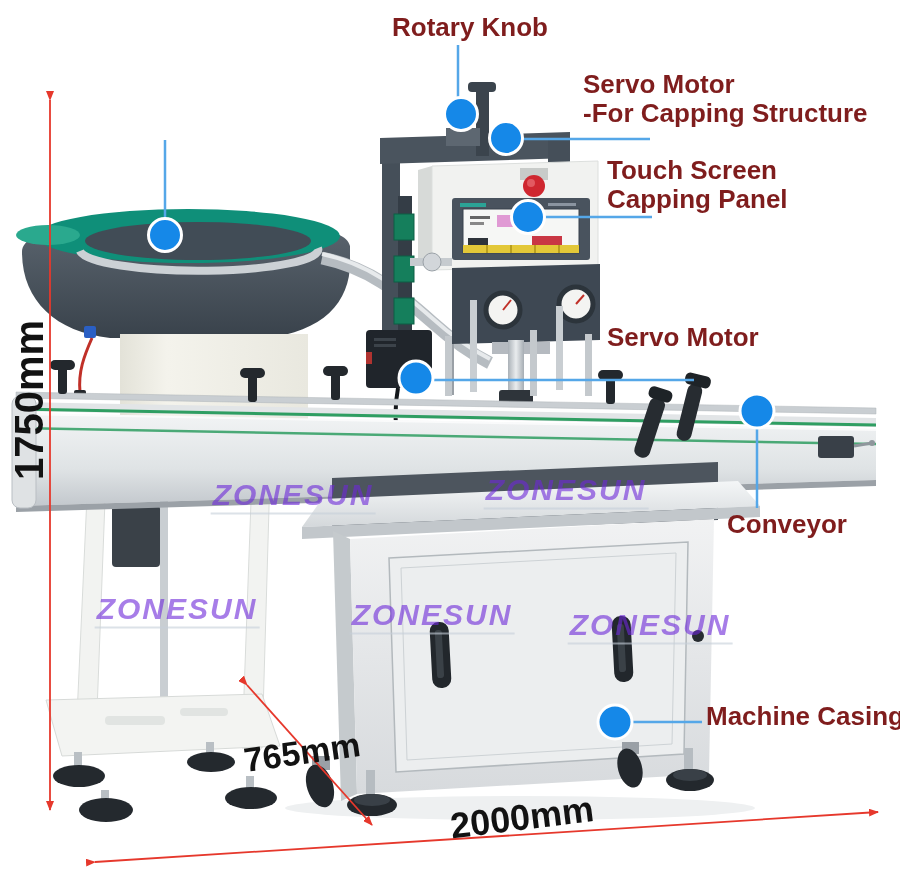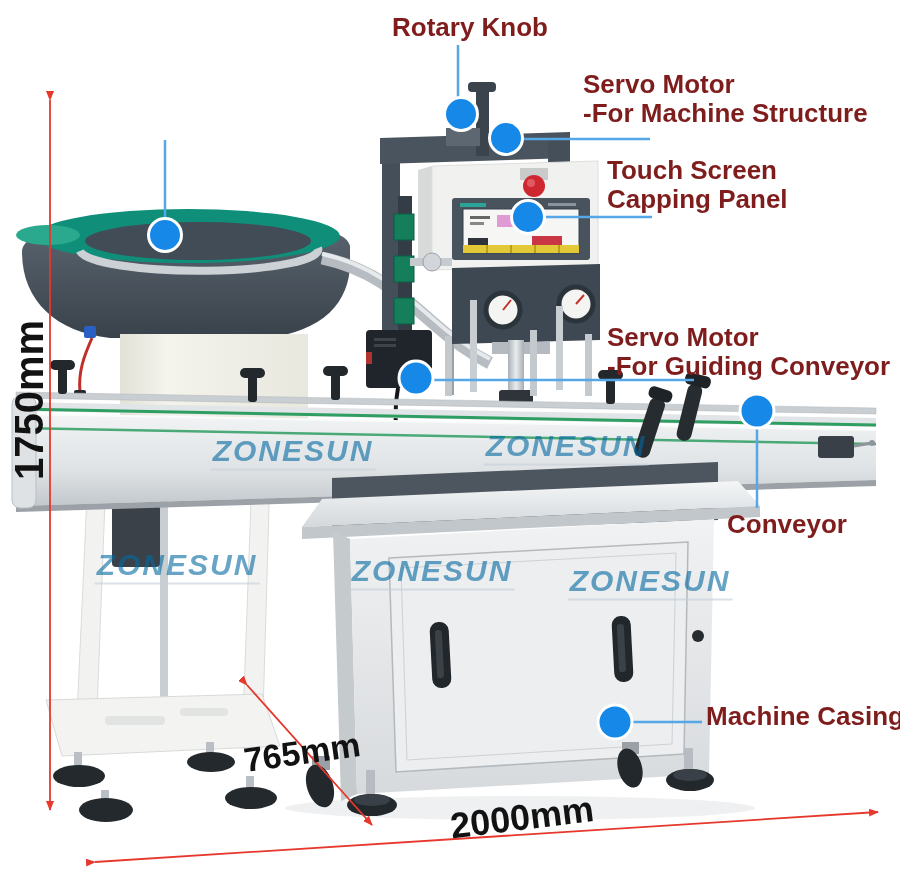--- a/index.html
+++ b/index.html
@@ -1,21 +1,21 @@
 <!DOCTYPE html>
 <html><head>
 <meta charset="utf-8">
 <style>
   html,body{margin:0;padding:0;background:#fff;}
   #stage{position:relative;width:900px;height:891px;background:#fff;overflow:hidden;
          font-family:"Liberation Sans",sans-serif;}
   #machine-art{position:absolute;left:0;top:0;}
   .wm{position:absolute;transform:translate(-50%,-50%);font:italic 700 30px "Liberation Sans",sans-serif;
-      letter-spacing:2px;color:#0369a1;opacity:.6;border-bottom:2px solid #c6cfda;
-      padding:0 2px 1px 2px;white-space:nowrap;user-select:none;}
+      letter-spacing:2px;color:#6d28d9;opacity:.6;border-bottom:2px solid #c6cfda;
+      padding:0 2px 1px 2px;white-space:nowrap;user-select:none;margin-top:44px;}
   .lbl{position:absolute;font:600 26px/1.12 "Liberation Sans",sans-serif;color:#7f1d1d;white-space:nowrap;}
   .lbl.center{text-align:center;}
   .dim{position:absolute;font:600 36px/1 "Liberation Sans",sans-serif;color:#121212;
        text-align:center;white-space:nowrap;}
   #dim-height{font-size:40px;width:160px;left:-51px;top:380px;transform:rotate(-90deg);}
   #dim-depth{font-size:34px;width:120px;left:242px;top:735px;transform:rotate(-8deg);}
   #dim-length{width:140px;left:450px;top:800px;transform:rotate(-7deg);}
 </style>
 </head>
 <body>
@@ -248,32 +248,31 @@
   <div class="wm" style="left:293px;top:452px;">ZONESUN</div>
   <div class="wm" style="left:566px;top:447px;">ZONESUN</div>
   <div class="wm" style="left:177px;top:566px;">ZONESUN</div>
   <div class="wm" style="left:432px;top:572px;">ZONESUN</div>
   <div class="wm" style="left:650px;top:582px;">ZONESUN</div>
 
   <div class="lbl" style="left:392px;top:13px;">Rotary Knob</div>
 
   <div class="lbl" style="left:583px;top:70px;">
     <div>Servo Motor</div>
-    <div>-For Machine Structure</div>
+    <div>-For Capping Structure</div>
   </div>
 
   <div class="lbl center" style="left:607px;top:156px;width:152px;text-align:right;">
     <div>Touch Screen</div>
     <div>Capping Panel</div>
   </div>
 
 
   <div class="lbl" style="left:607px;top:323px;">
     <div>Servo Motor</div>
-    <div>-For Guiding Conveyor</div>
   </div>
 
   <div class="lbl" style="left:727px;top:510px;">Conveyor</div>
 
   <div class="lbl" style="left:706px;top:702px;">Machine Casing</div>
 
   <div class="dim" id="dim-height">1750mm</div>
   <div class="dim" id="dim-depth">765mm</div>
   <div class="dim" id="dim-length">2000mm</div>
 

